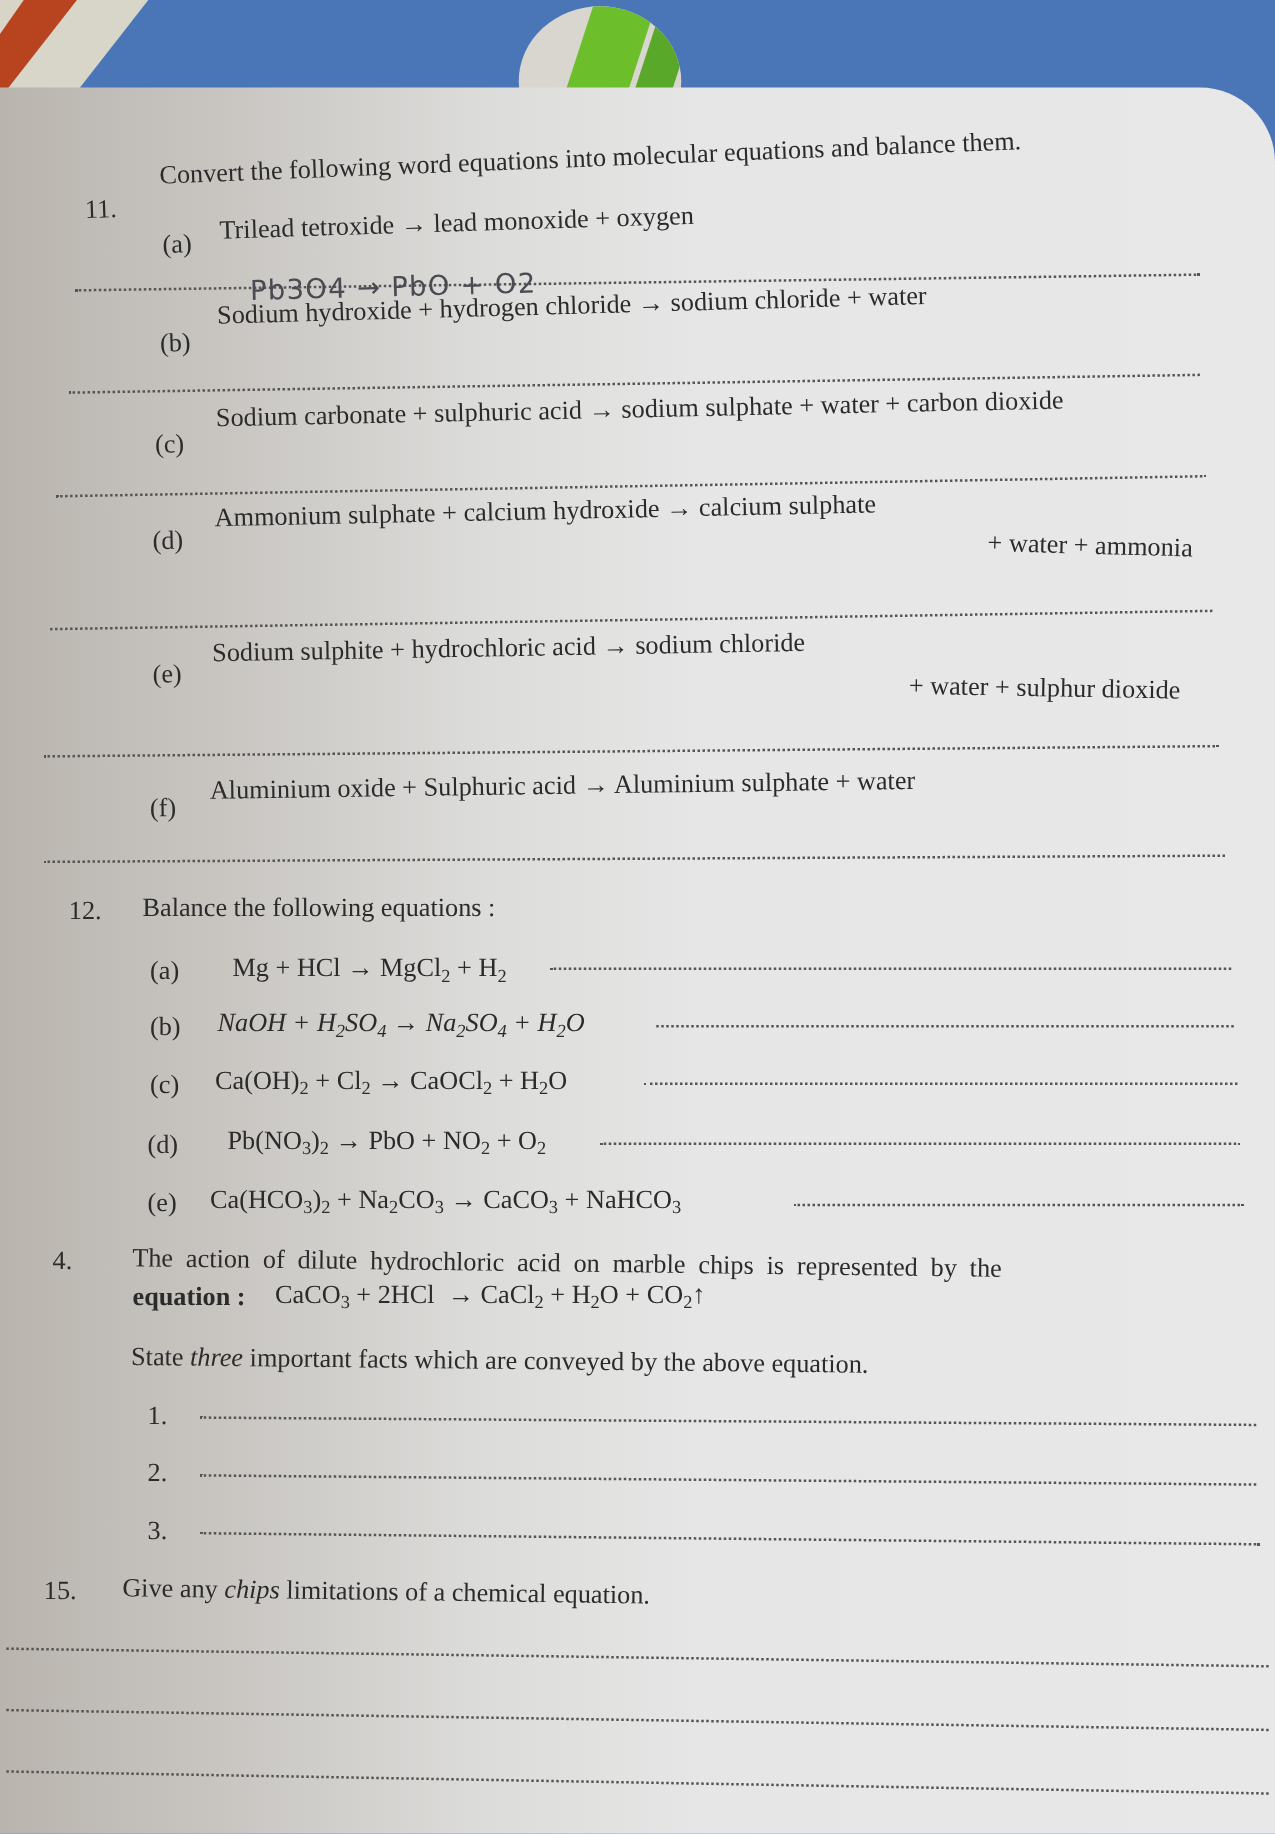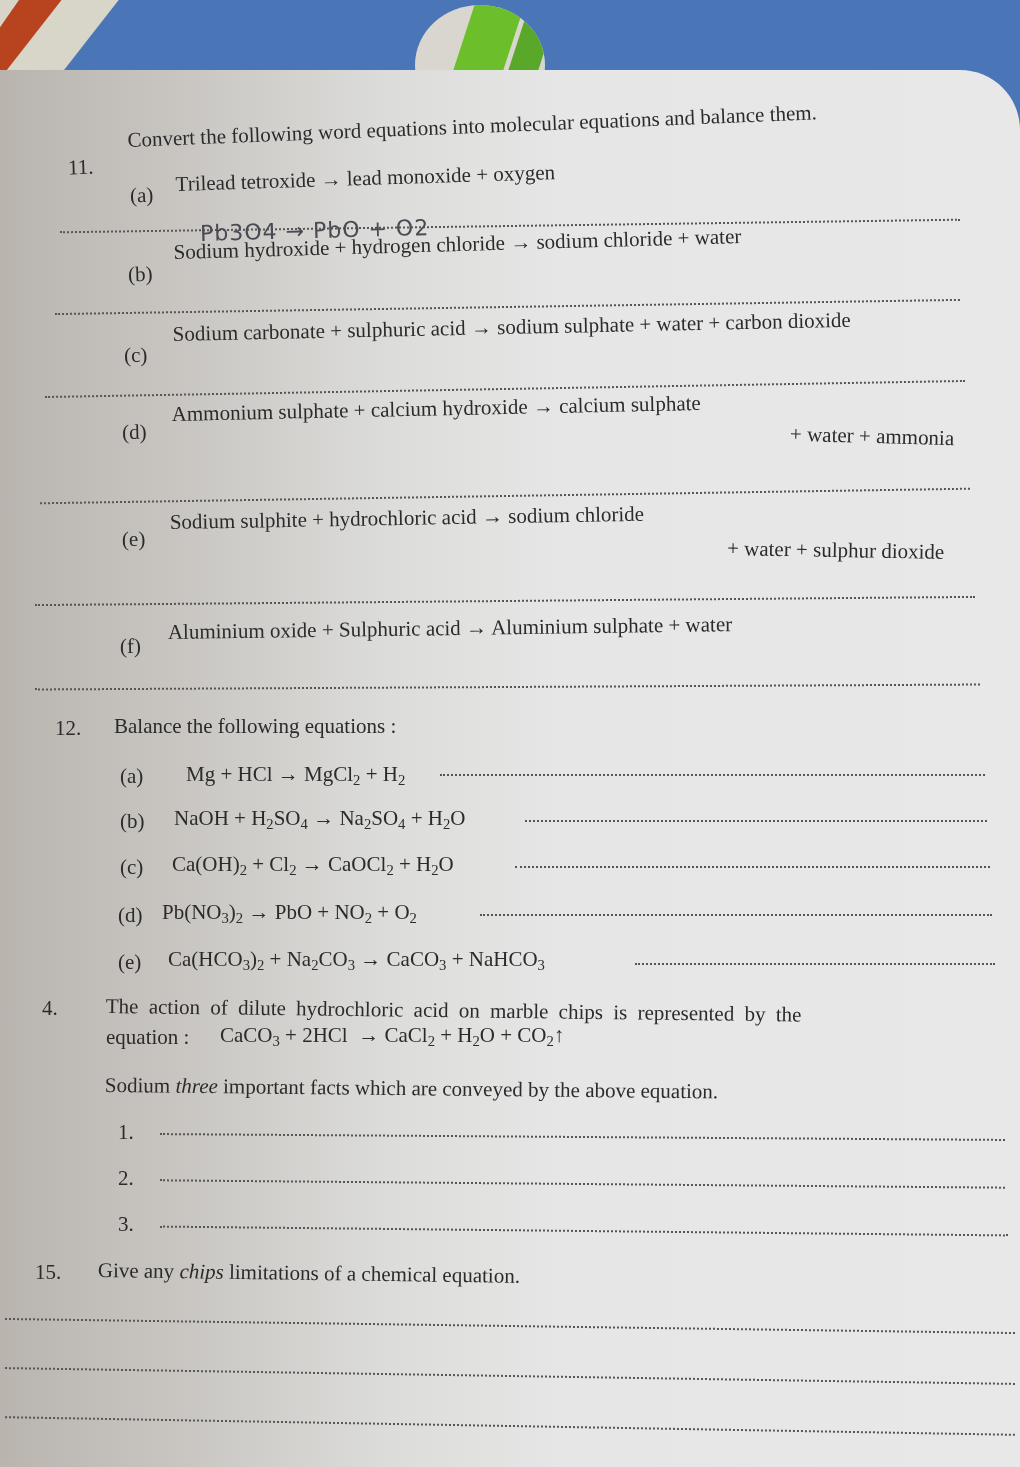--- a/index.html
+++ b/index.html
@@ -81,41 +81,41 @@
     <div class="line" style="left:35px;top:686px;width:945px;transform:rotate(-0.3deg);"></div>
 
     <div class="qnum" style="left:55px;top:716px;text-align:center;">12.</div>
     <div class="q" style="left:114px;top:714px;">Balance the following equations :</div>
 
     <div class="q" style="left:120px;top:764px;">(a)</div>
     <div class="eq" style="left:174px;top:762px;margin-left:12px;">Mg + HCl → MgCl<sub>2</sub> + H<sub>2</sub></div>
     <div class="line" style="left:440px;top:774px;width:545px;"></div>
 
     <div class="q" style="left:120px;top:809px;">(b)</div>
-    <div class="eq" style="left:174px;top:806px;">NaOH + H<sub>2</sub>SO<sub>4</sub> → Na<sub>2</sub>SO<sub>4</sub> + H<sub>2</sub>O</div>
+    <div class="eq" style="left:174px;top:806px;font-style:italic;">NaOH + H<sub>2</sub>SO<sub>4</sub> → Na<sub>2</sub>SO<sub>4</sub> + H<sub>2</sub>O</div>
     <div class="line" style="left:525px;top:820px;width:462px;"></div>
 
     <div class="q" style="left:120px;top:855px;">(c)</div>
     <div class="eq" style="left:172px;top:852px;">Ca(OH)<sub>2</sub> + Cl<sub>2</sub> → CaOCl<sub>2</sub> + H<sub>2</sub>O</div>
     <div class="line" style="left:515px;top:866px;width:475px;"></div>
 
     <div class="q" style="left:118px;top:903px;">(d)</div>
-    <div class="eq" style="left:162px;top:900px;">Pb(NO<sub>3</sub>)<sub>2</sub> → PbO + NO<sub>2</sub> + O<sub>2</sub></div>
+    <div class="eq" style="left:182px;top:900px;">Pb(NO<sub>3</sub>)<sub>2</sub> → PbO + NO<sub>2</sub> + O<sub>2</sub></div>
     <div class="line" style="left:480px;top:914px;width:512px;"></div>
 
     <div class="q" style="left:118px;top:950px;">(e)</div>
     <div class="eq" style="left:168px;top:947px;">Ca(HCO<sub>3</sub>)<sub>2</sub> + Na<sub>2</sub>CO<sub>3</sub> → CaCO<sub>3</sub> + NaHCO<sub>3</sub></div>
     <div class="line" style="left:635px;top:963px;width:360px;"></div>
 
     <div class="qnum" style="left:42px;top:996px;">4.</div>
     <div class="q" style="left:106px;top:994px;word-spacing:5px;transform:rotate(0.7deg);transform-origin:left top;">The action of dilute hydrochloric acid on marble chips is represented by the</div>
-    <div class="q" style="left:106px;top:1025px;">equation :</div>
+    <div class="q" style="left:106px;top:1025px;font-weight:bold;">equation :</div>
     <div class="eq" style="left:220px;top:1023px;">CaCO<sub>3</sub> + 2HCl &nbsp;→ CaCl<sub>2</sub> + H<sub>2</sub>O + CO<sub>2</sub>↑</div>
 
-    <div class="q" style="left:105px;top:1073px;transform:rotate(0.6deg);transform-origin:left top;"><span>Sodium</span> <i>three</i> <span>important facts which are conveyed by the above equation.</span></div>
+    <div class="q" style="left:105px;top:1073px;transform:rotate(0.6deg);transform-origin:left top;"><span>State</span> <i>three</i> <span>important facts which are conveyed by the above equation.</span></div>
 
     <div class="q" style="left:118px;top:1120px;">1.</div>
     <div class="line" style="left:160px;top:1136px;width:845px;transform:rotate(0.4deg);"></div>
     <div class="q" style="left:118px;top:1166px;">2.</div>
     <div class="line" style="left:160px;top:1183px;width:845px;transform:rotate(0.5deg);"></div>
     <div class="q" style="left:118px;top:1212px;">3.</div>
     <div class="line" style="left:160px;top:1230px;width:848px;transform:rotate(0.6deg);"></div>
 
     <div class="qnum" style="left:35px;top:1260px;">15.</div>
     <div class="q" style="left:98px;top:1258px;transform:rotate(0.8deg);transform-origin:left top;"><span>Give any</span> <i>chips</i> <span>limitations of a chemical equation.</span></div>

